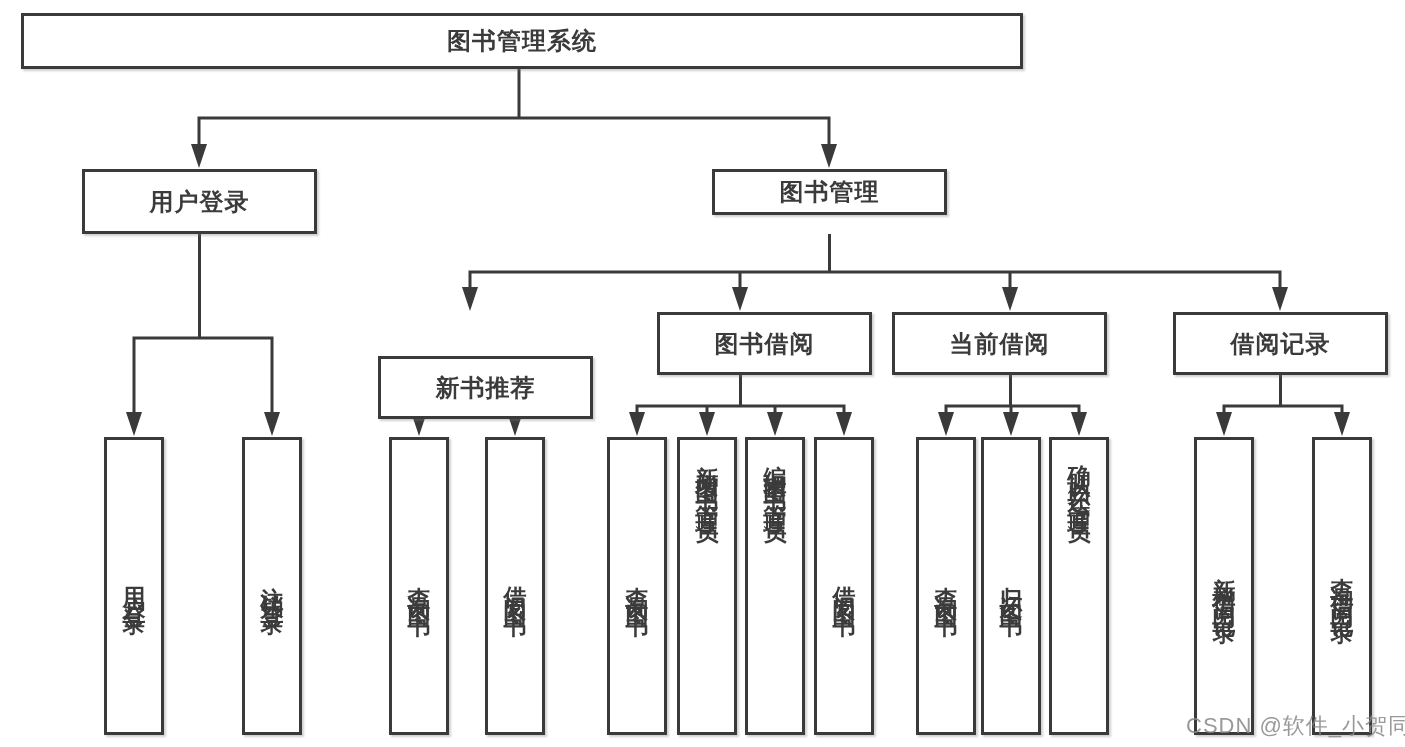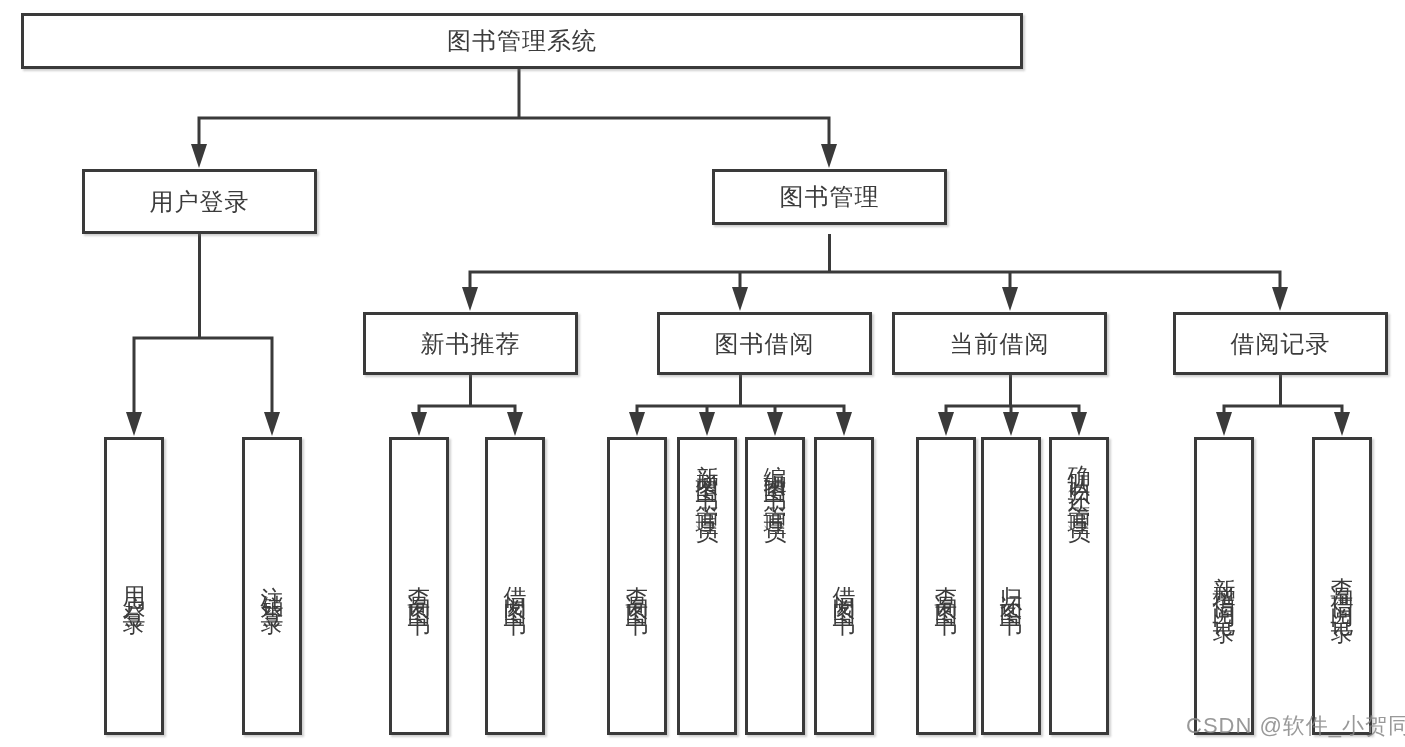--- a/index.html
+++ b/index.html
@@ -32,27 +32,28 @@
     align-items: center;
     justify-content: center;
     box-shadow: 2px 2px 2px rgba(120,120,120,0.35);
     z-index: 2;
   }
   .node .lbl {
     color: #3b3b3b;
     font-size: 24px;
     letter-spacing: 1px;
     white-space: nowrap;
+    font-weight: bold;
   }
   
   .root-box   { left: 21px;  top: 13px;  width: 1002px; height: 56px; }
   .lvl2-user  { left: 82px;  top: 169px; width: 235px;  height: 65px; }
-  .lvl2-book  { left: 712px; top: 169px; width: 235px;  height: 56px; }
+  .lvl2-book  { left: 712px; top: 169px; width: 235px;  height: 46px; }
   .lvl3       { top: 312px; width: 215px; height: 63px; }
-  .lvl3-a { left: 363px; }
+  .lvl3-a { left: 378px; margin-top: 44px; }
   .lvl3-b { left: 633px; margin-left: 24px; }
   .lvl3-c { left: 892px; }
   .lvl3-d { left: 1173px; }
   
   .vbox {
     top: 437px;
     width: 60px;
     height: 298px;
   }
   .vbox .lbl {

